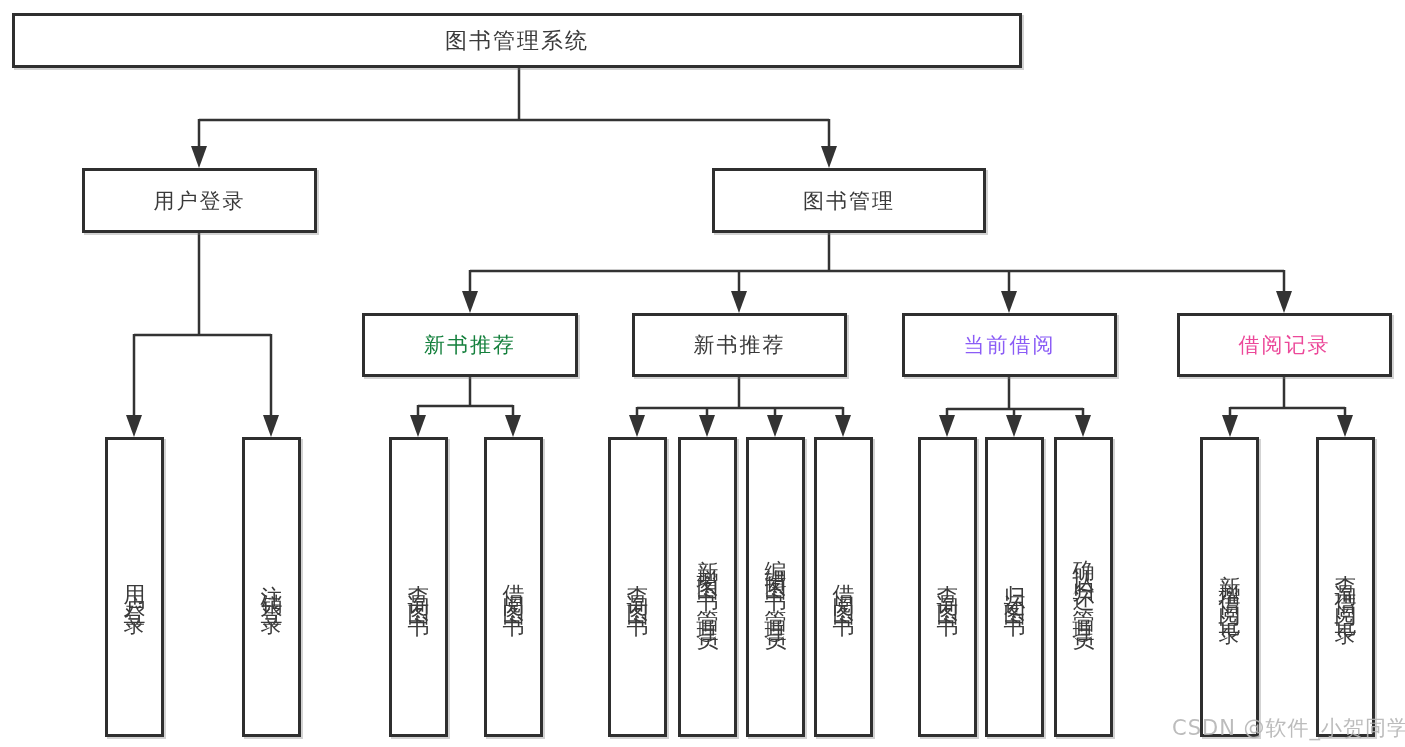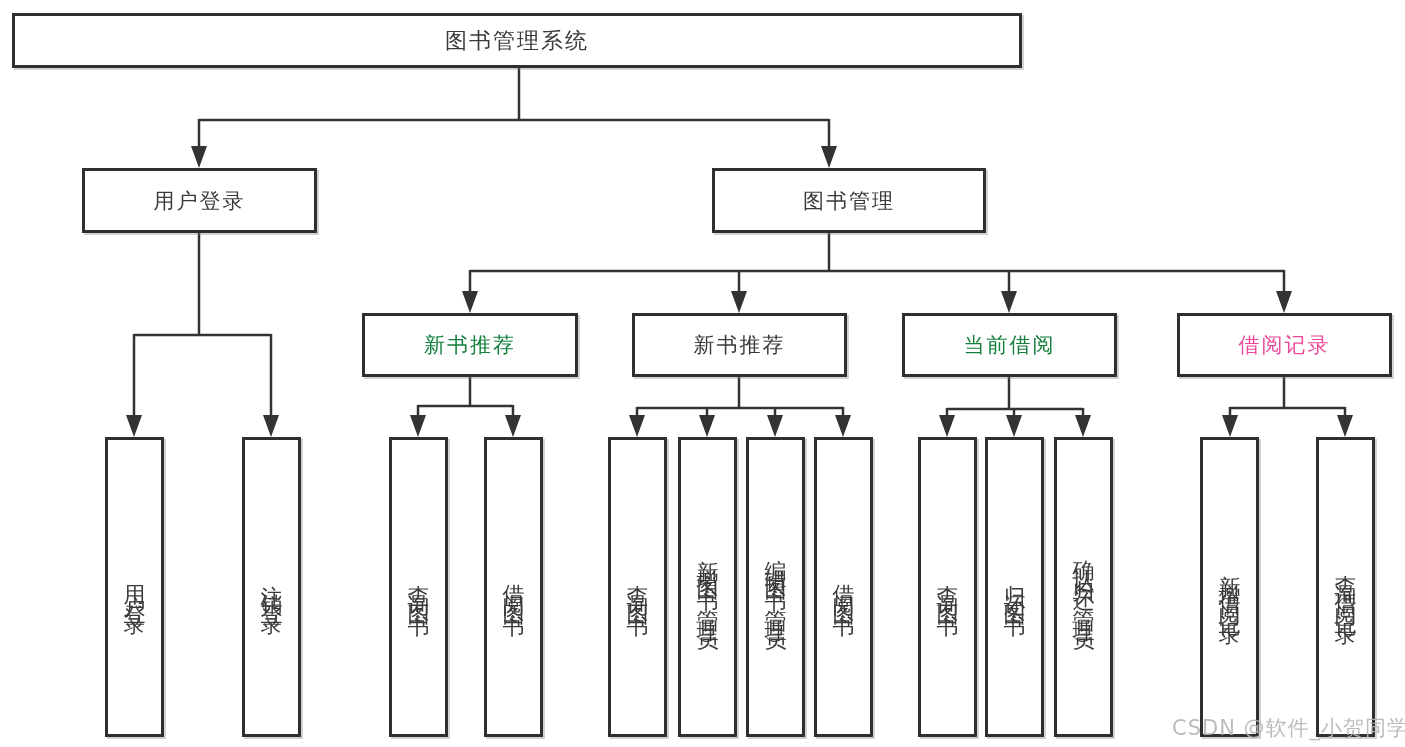--- a/index.html
+++ b/index.html
@@ -150,21 +150,21 @@
     <span class="lbl" style="color: rgb(58, 58, 58);">图书管理</span>
   </div>
 
   <div class="box" style="left:362px;top:313px;width:216px;height:64px">
     <span class="lbl" style="color: #15803d;">新书推荐</span>
   </div>
   <div class="box" style="left:632px;top:313px;width:215px;height:64px">
     <span class="lbl" style="color: rgb(58, 58, 58);">新书推荐</span>
   </div>
   <div class="box" style="left:902px;top:313px;width:215px;height:64px">
-    <span class="lbl" style="color: #15803d;">当前借阅</span>
+    <span class="lbl" style="color: #8b5cf6;">当前借阅</span>
   </div>
   <div class="box" style="left:1177px;top:313px;width:215px;height:64px">
     <span class="lbl" style="color: #ec4899;">借阅记录</span>
   </div>
 
   <div class="box v" style="left:105px;top:437px;width:59px;height:300px">
     <span class="lbl" style="color: rgb(58, 58, 58);">用户登录</span>
   </div>
   <div class="box v" style="left:242px;top:437px;width:59px;height:300px">
     <span class="lbl" style="color: rgb(58, 58, 58);">注销登录</span>

